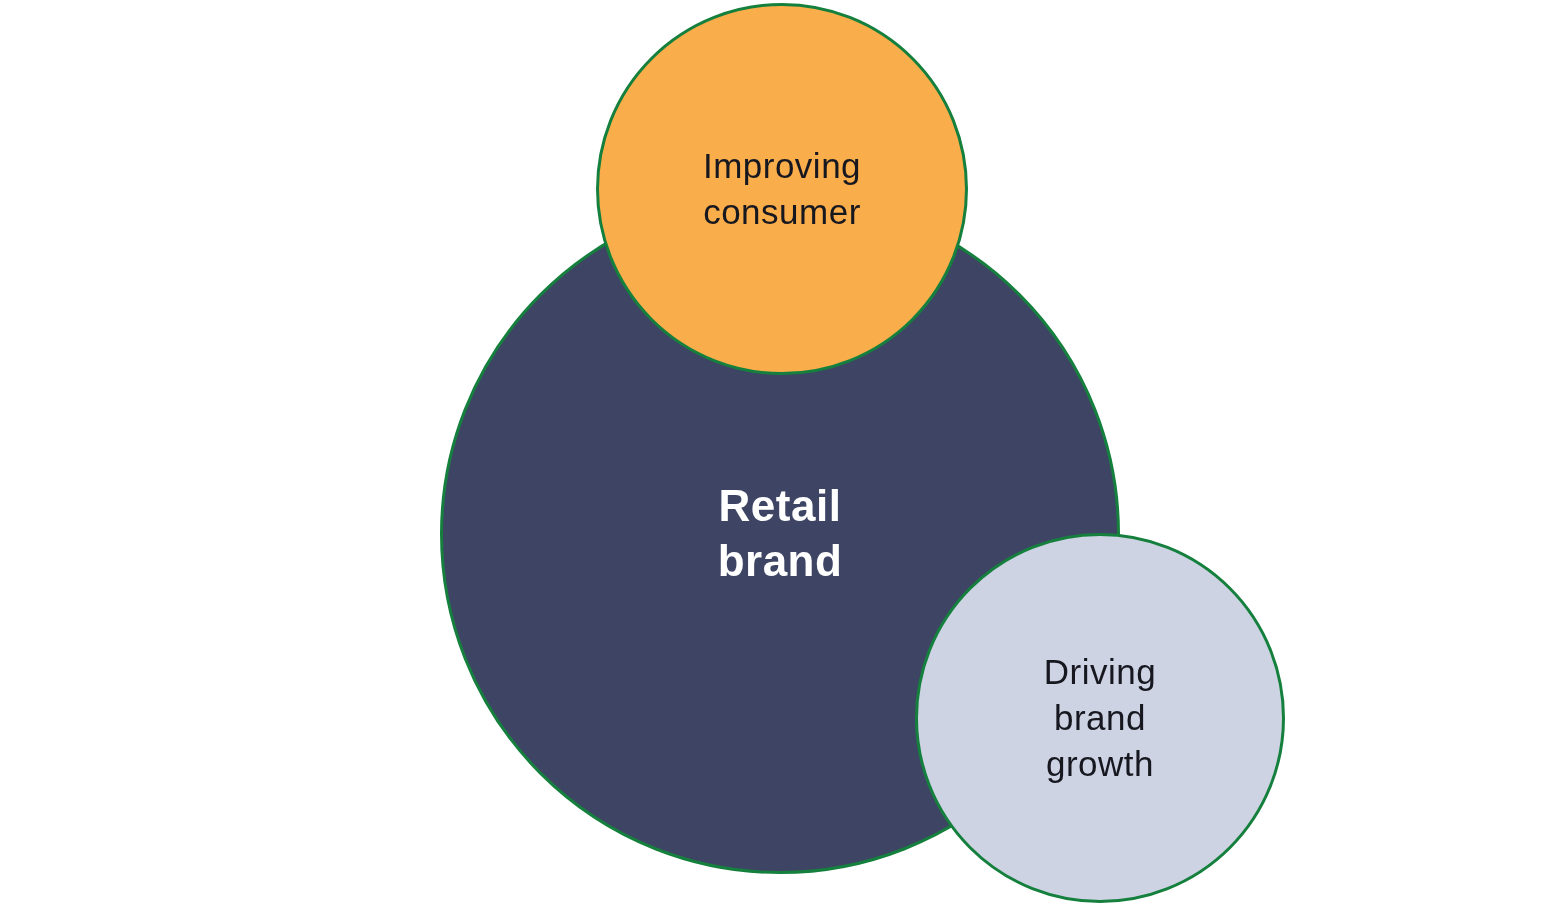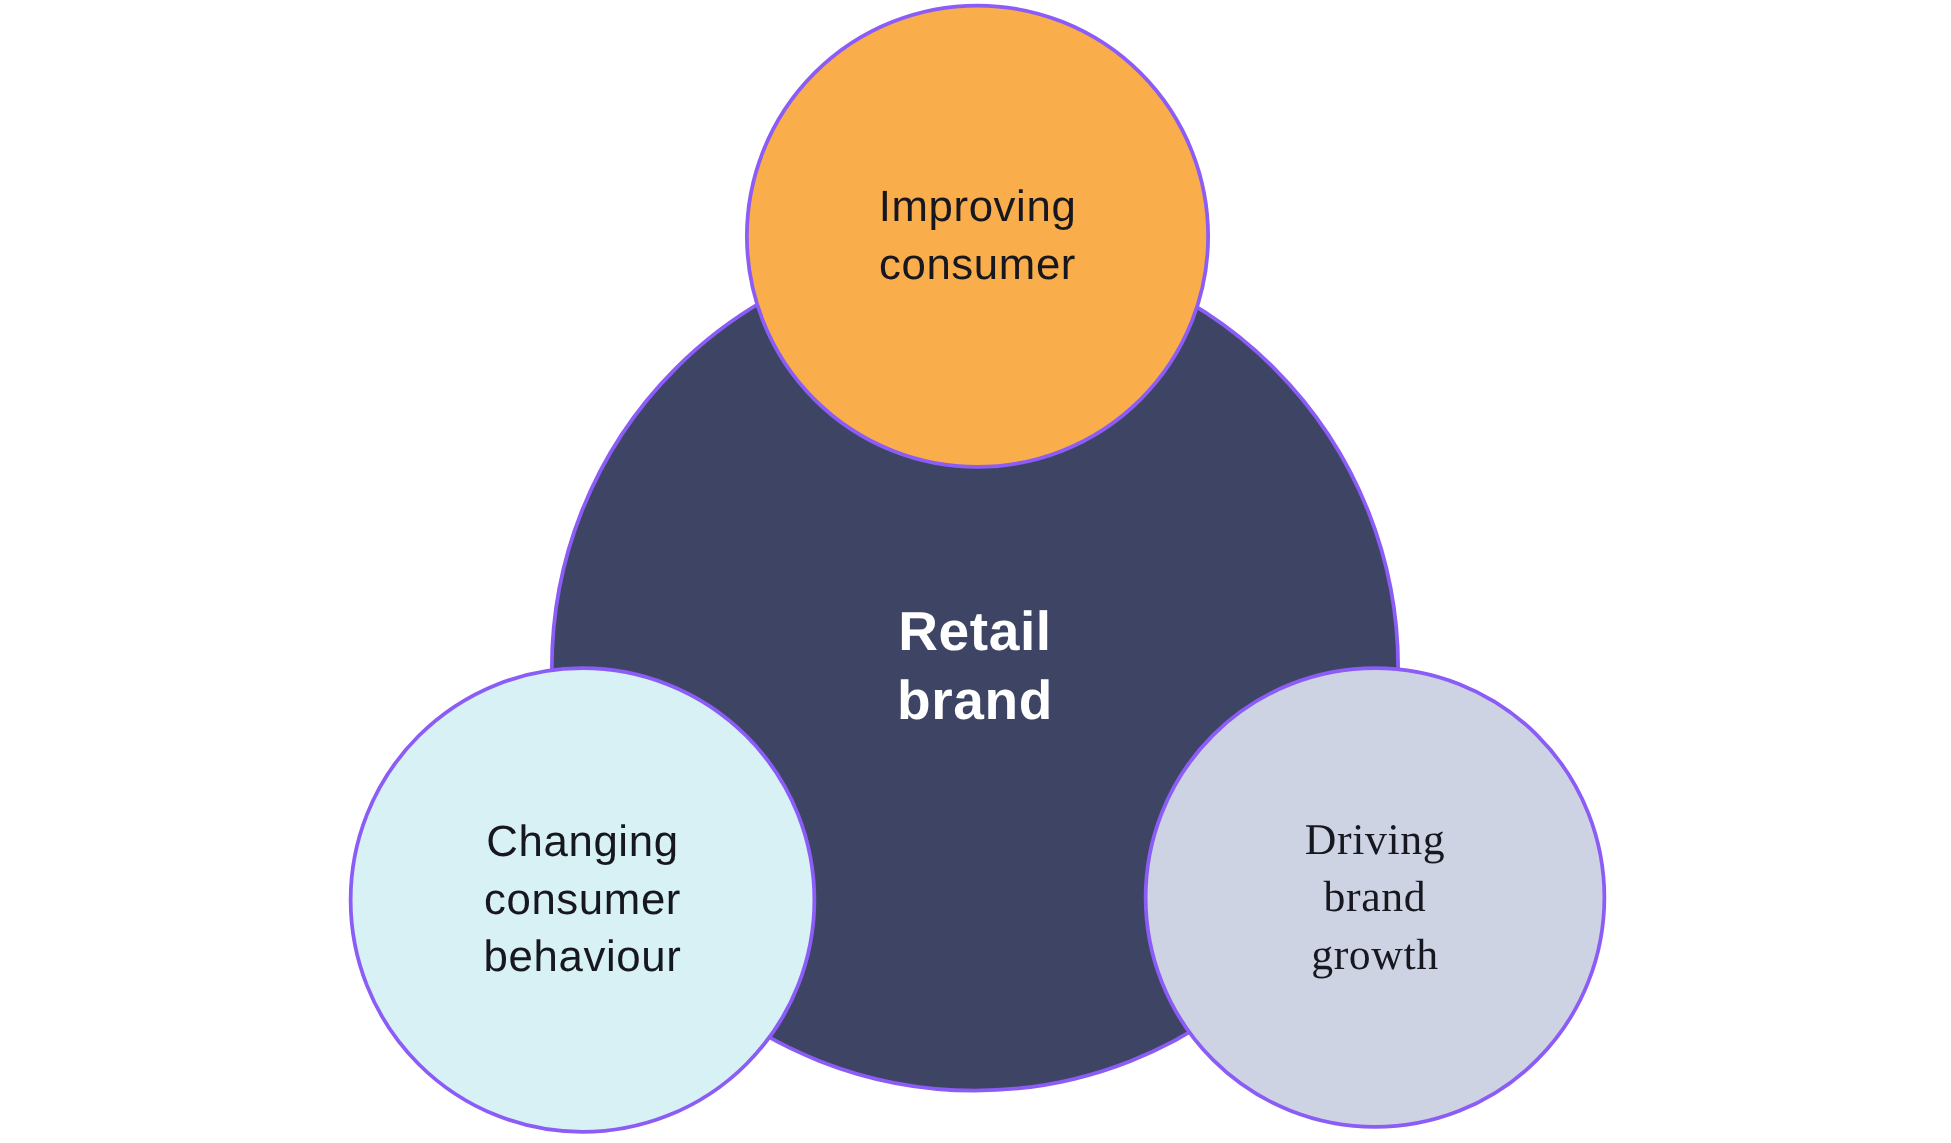--- a/index.html
+++ b/index.html
@@ -11,21 +11,21 @@
   .canvas {
     position: relative;
     width: 1561px;
     height: 914px;
     background: #ffffff;
     overflow: hidden;
   }
   .circle {
     position: absolute;
     border-radius: 50%;
-    border: 3px solid #8b5cf6;
+    border: 3px solid #15803d;
     box-sizing: border-box;
     display: flex;
     align-items: center;
     justify-content: center;
     text-align: center;
   }
   .circle-center {
     left: 440px;
     top: 194px;
     width: 680px;
@@ -50,21 +50,20 @@
     background: #d7f1f5;
     z-index: 2;
   }
   .circle-bottom-right {
     left: 915px;
     top: 533px;
     width: 370px;
     height: 370px;
     background: #cdd3e3;
     z-index: 2;
-    font-family: Liberation Serif, serif;
   }
   .label {
     font-size: 35px;
     font-weight: 500;
     letter-spacing: 0.5px;
     line-height: 46px;
     color: #17171f;
   }
   .label-center {
     font-size: 44px;
@@ -91,27 +90,20 @@
     </div>
   </div>
 
   <div class="circle circle-top">
     <div class="label">
       <span>Improving</span>
       <span>consumer</span>
     </div>
   </div>
 
-  <div class="circle circle-bottom-left">
-    <div class="label">
-      <span>Changing</span>
-      <span>consumer</span>
-      <span>behaviour</span>
-    </div>
-  </div>
 
   <div class="circle circle-bottom-right">
     <div class="label">
       <span>Driving</span>
       <span>brand</span>
       <span>growth</span>
     </div>
   </div>
 
 </div>

